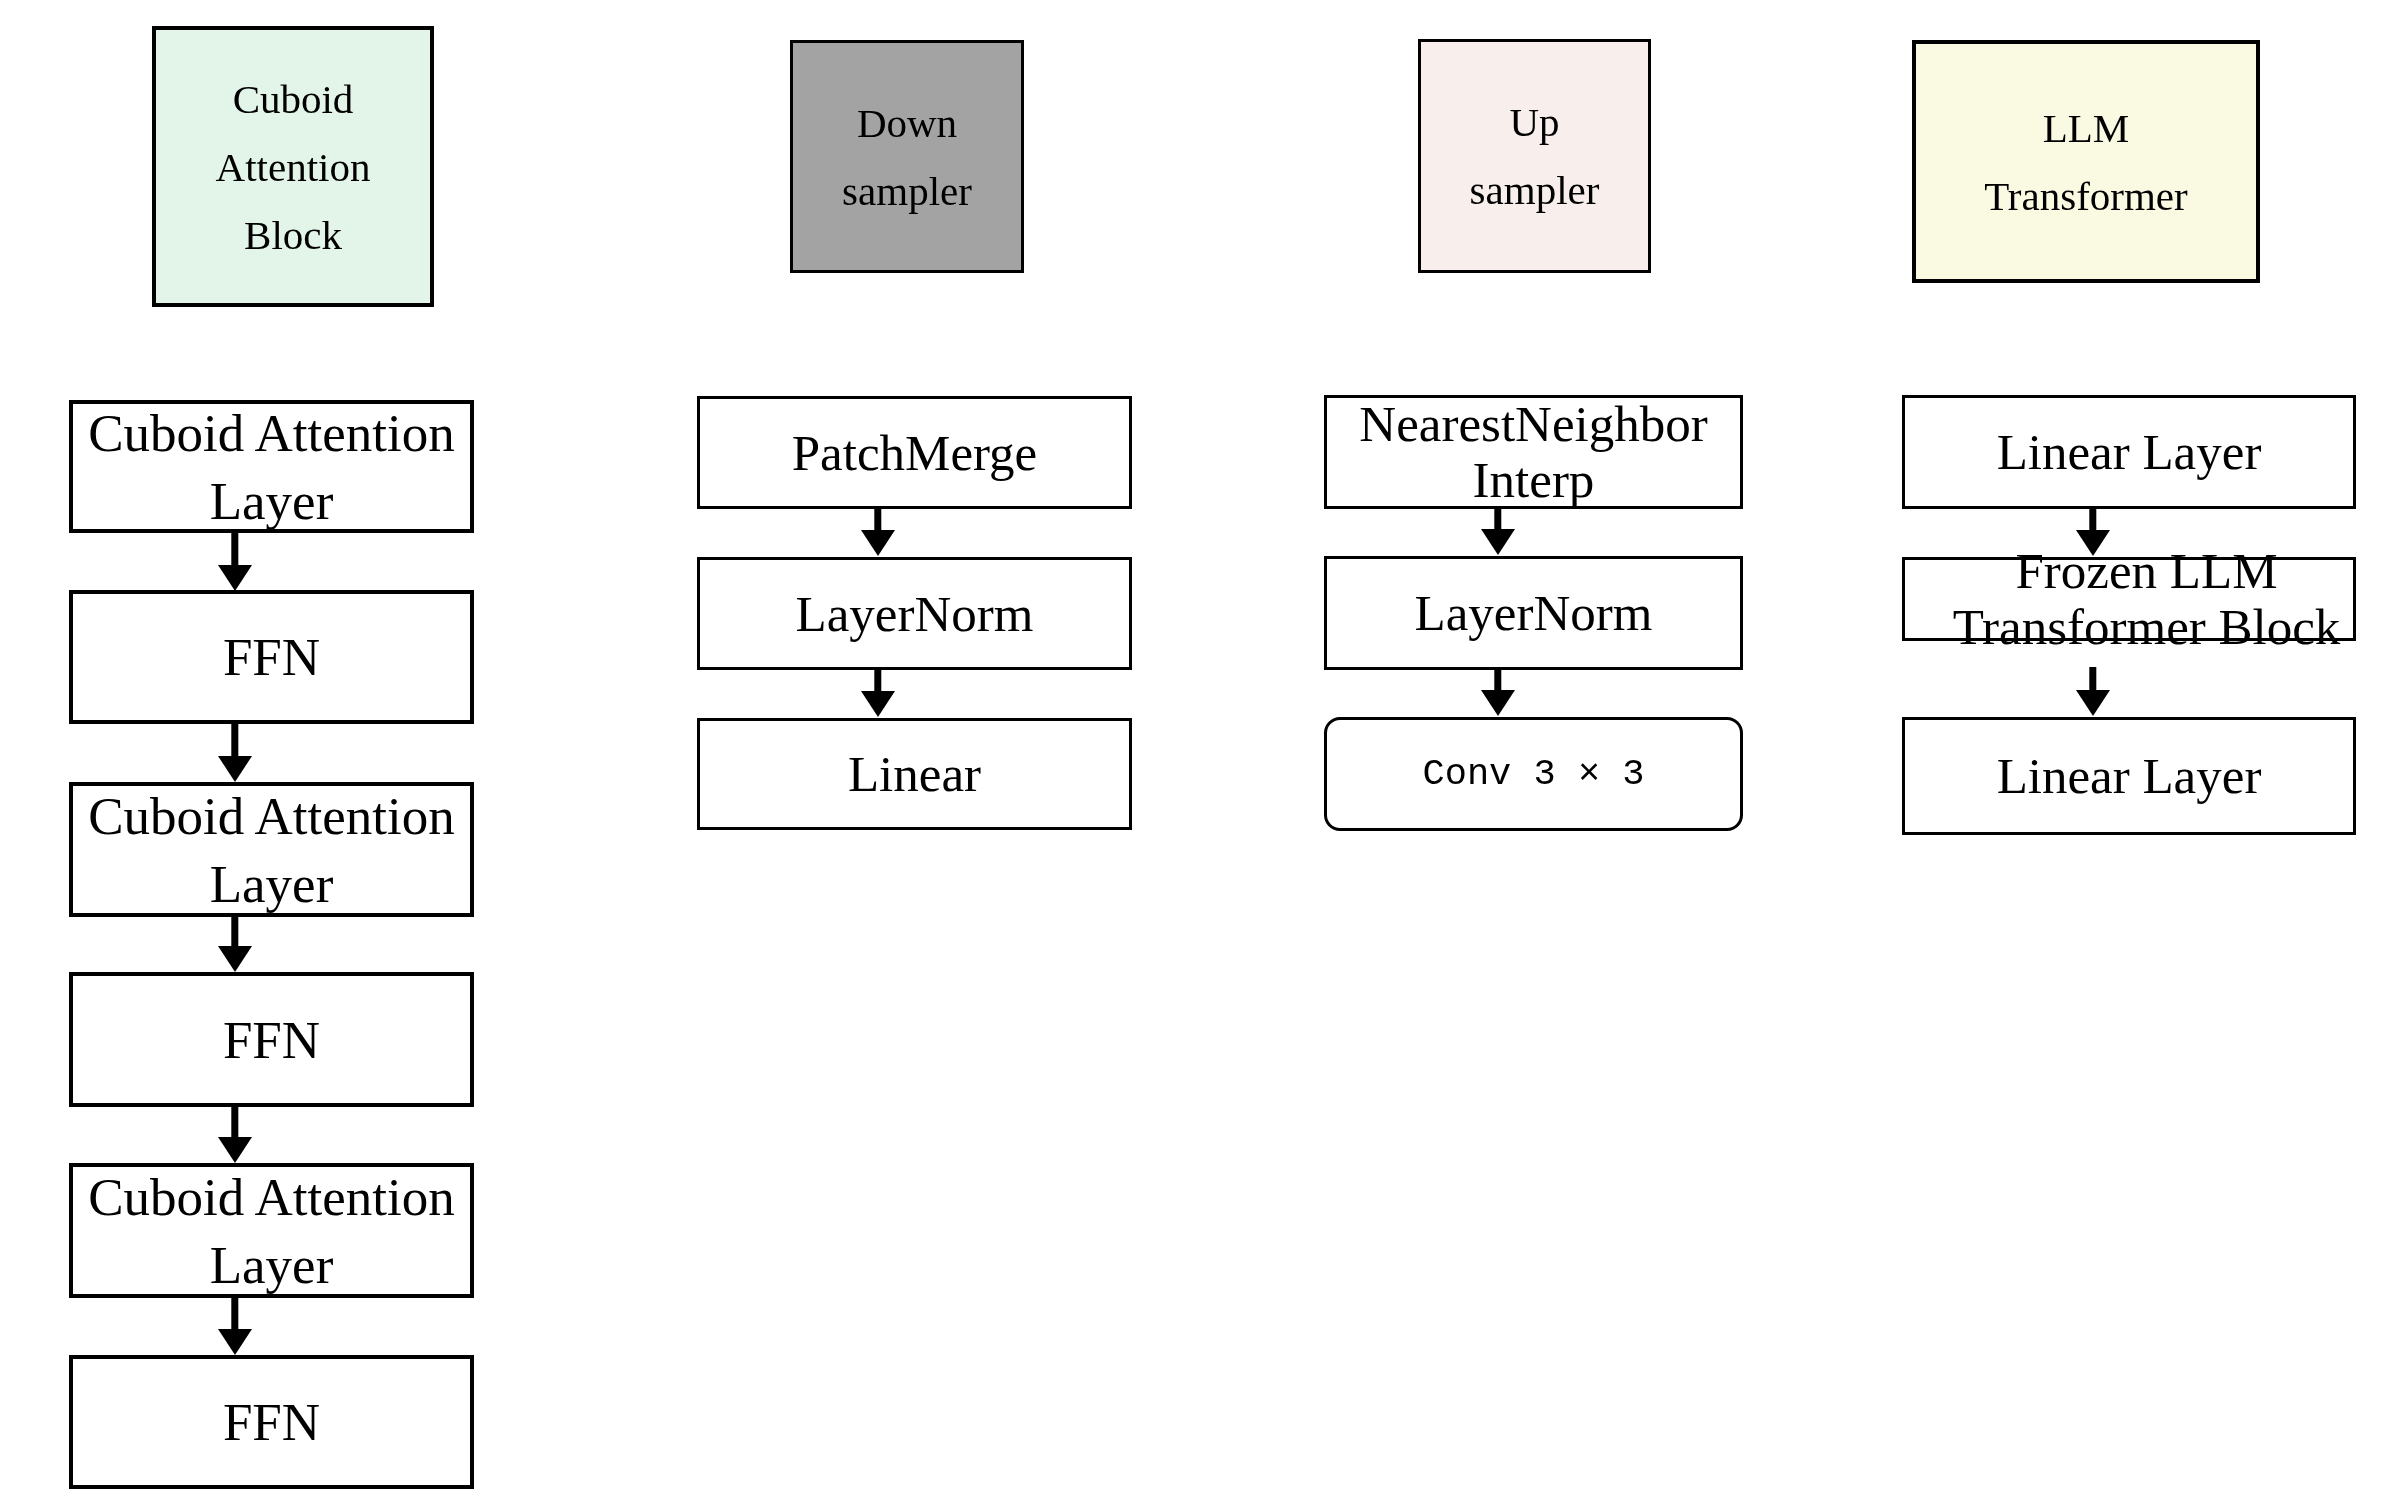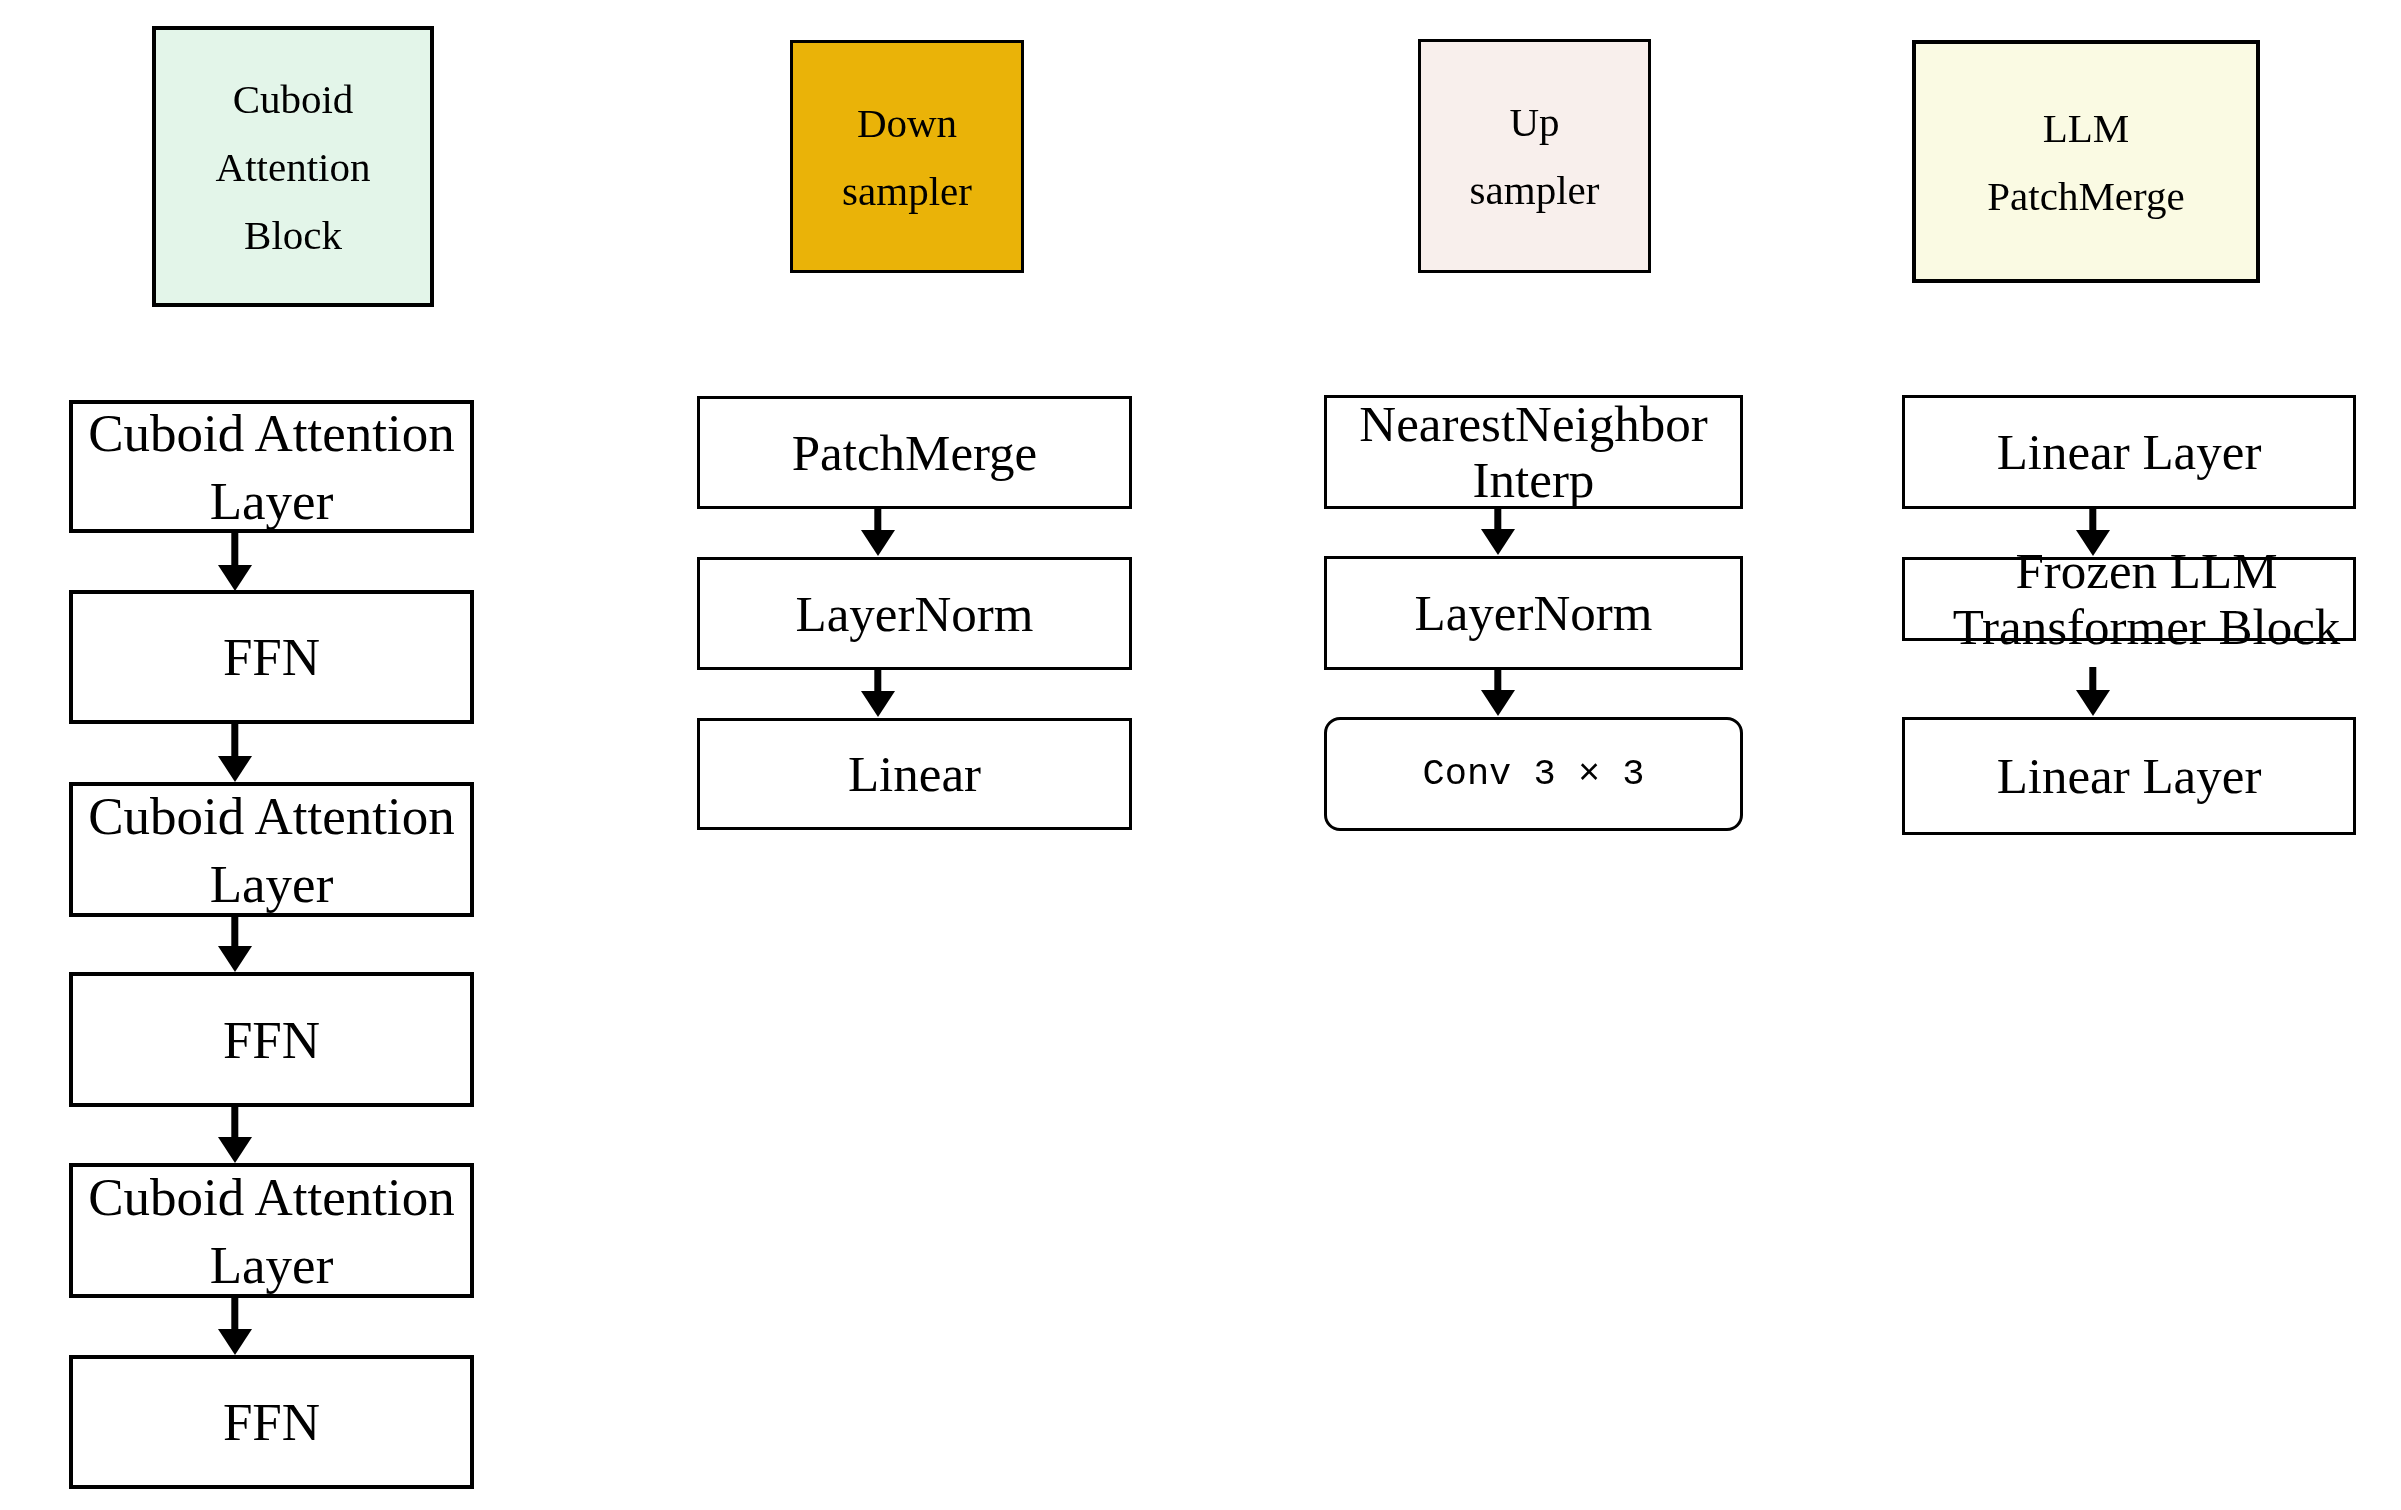--- a/index.html
+++ b/index.html
@@ -80,28 +80,28 @@
 </style>
 </head>
 <body>
 
 <div class="canvas">
 
   <div class="box hdr" style="left: 152px; top: 26px; width: 282px; height: 281px; background-color: rgb(227, 245, 233);">Cuboid
 Attention
 Block</div>
 
-  <div class="box hdr hdr-thin" style="left: 790px; top: 40px; width: 234px; height: 233px; background-color: #eab308;">Down
+  <div class="box hdr hdr-thin" style="left: 790px; top: 40px; width: 234px; height: 233px; background-color: #a3a3a3;">Down
 sampler</div>
 
   <div class="box hdr hdr-thin" style="left: 1418px; top: 39px; width: 233px; height: 234px; background-color: rgb(248, 239, 236);">Up
 sampler</div>
 
   <div class="box hdr" style="left: 1912px; top: 40px; width: 348px; height: 243px; background-color: rgb(250, 250, 227);">LLM
-PatchMerge</div>
+Transformer</div>
 
   <div class="box node c1" style="top:400px; height:133px;">Cuboid Attention
 Layer</div>
   <div class="box node c1" style="top:590px; height:134px;">FFN</div>
   <div class="box node c1" style="top:782px; height:135px;">Cuboid Attention
 Layer</div>
   <div class="box node c1" style="top:972px; height:135px;">FFN</div>
   <div class="box node c1" style="top:1163px; height:135px;">Cuboid Attention
 Layer</div>
   <div class="box node c1" style="top:1355px; height:134px;">FFN</div>

